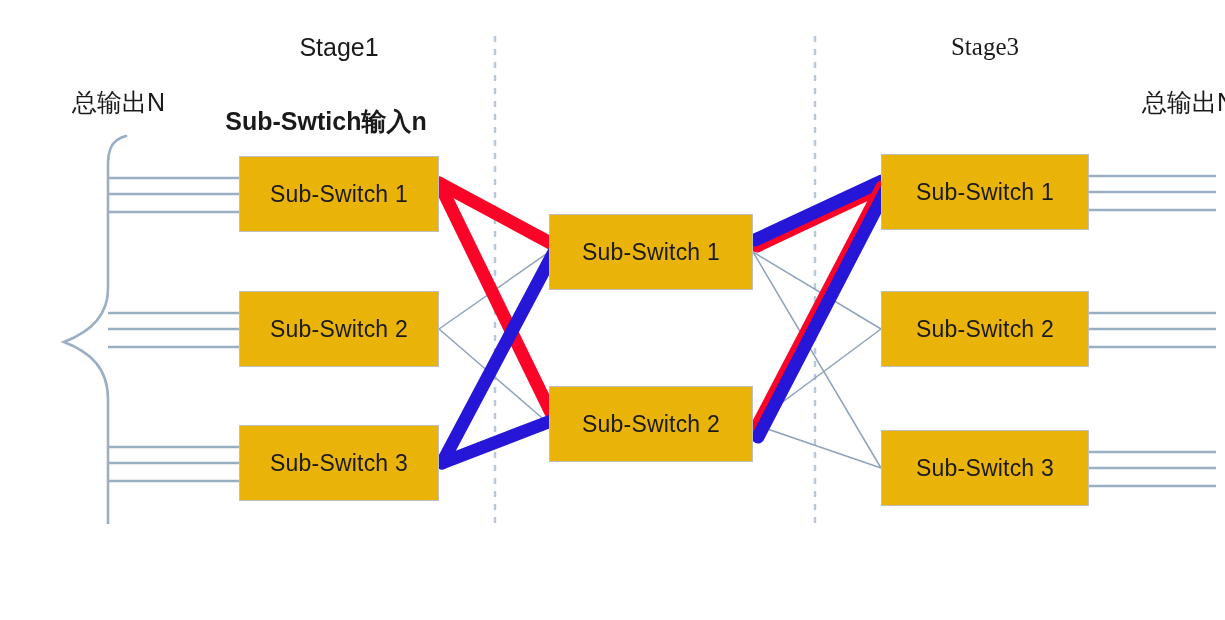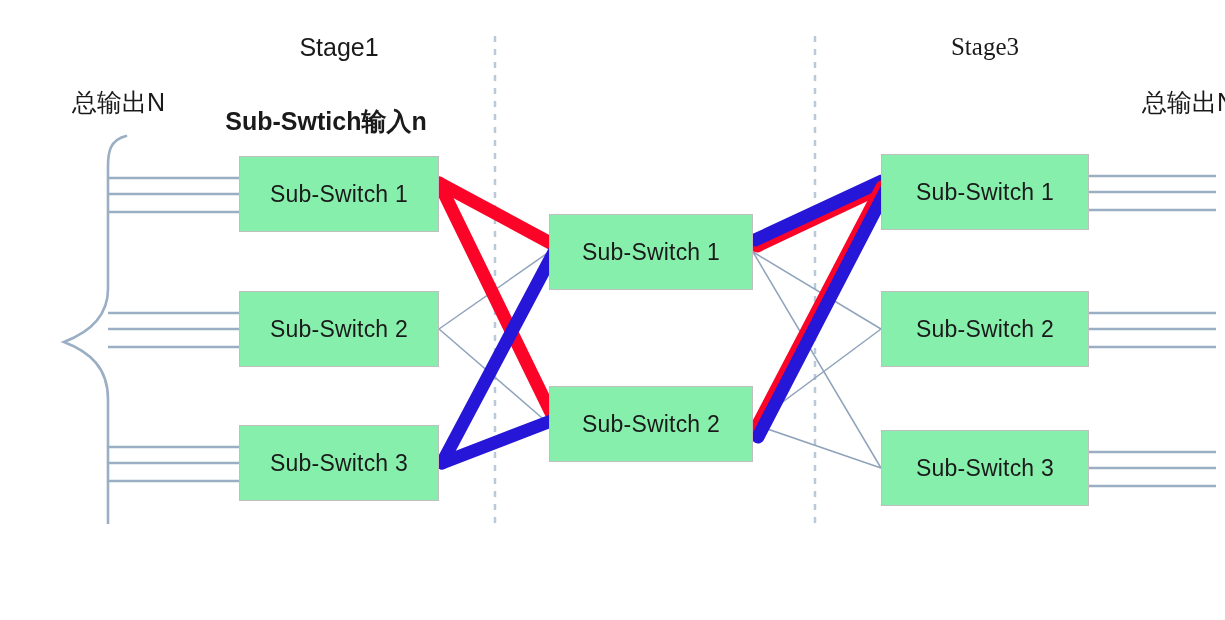--- a/index.html
+++ b/index.html
@@ -21,21 +21,21 @@
   #diagram-svg {
     position: absolute;
     left: 0;
     top: 0;
     width: 1225px;
     height: 620px;
   }
   .node-box {
     position: absolute;
     box-sizing: border-box;
-    background: #86efac;
+    background: #eab308;
     border: 1px solid #bfbfbf;
     display: flex;
     align-items: center;
     justify-content: center;
     color: #1a1a1a;
     font-size: 23px;
     font-family: "Liberation Sans", "DejaVu Sans", sans-serif;
     letter-spacing: 0.2px;
     white-space: nowrap;
     z-index: 5;

